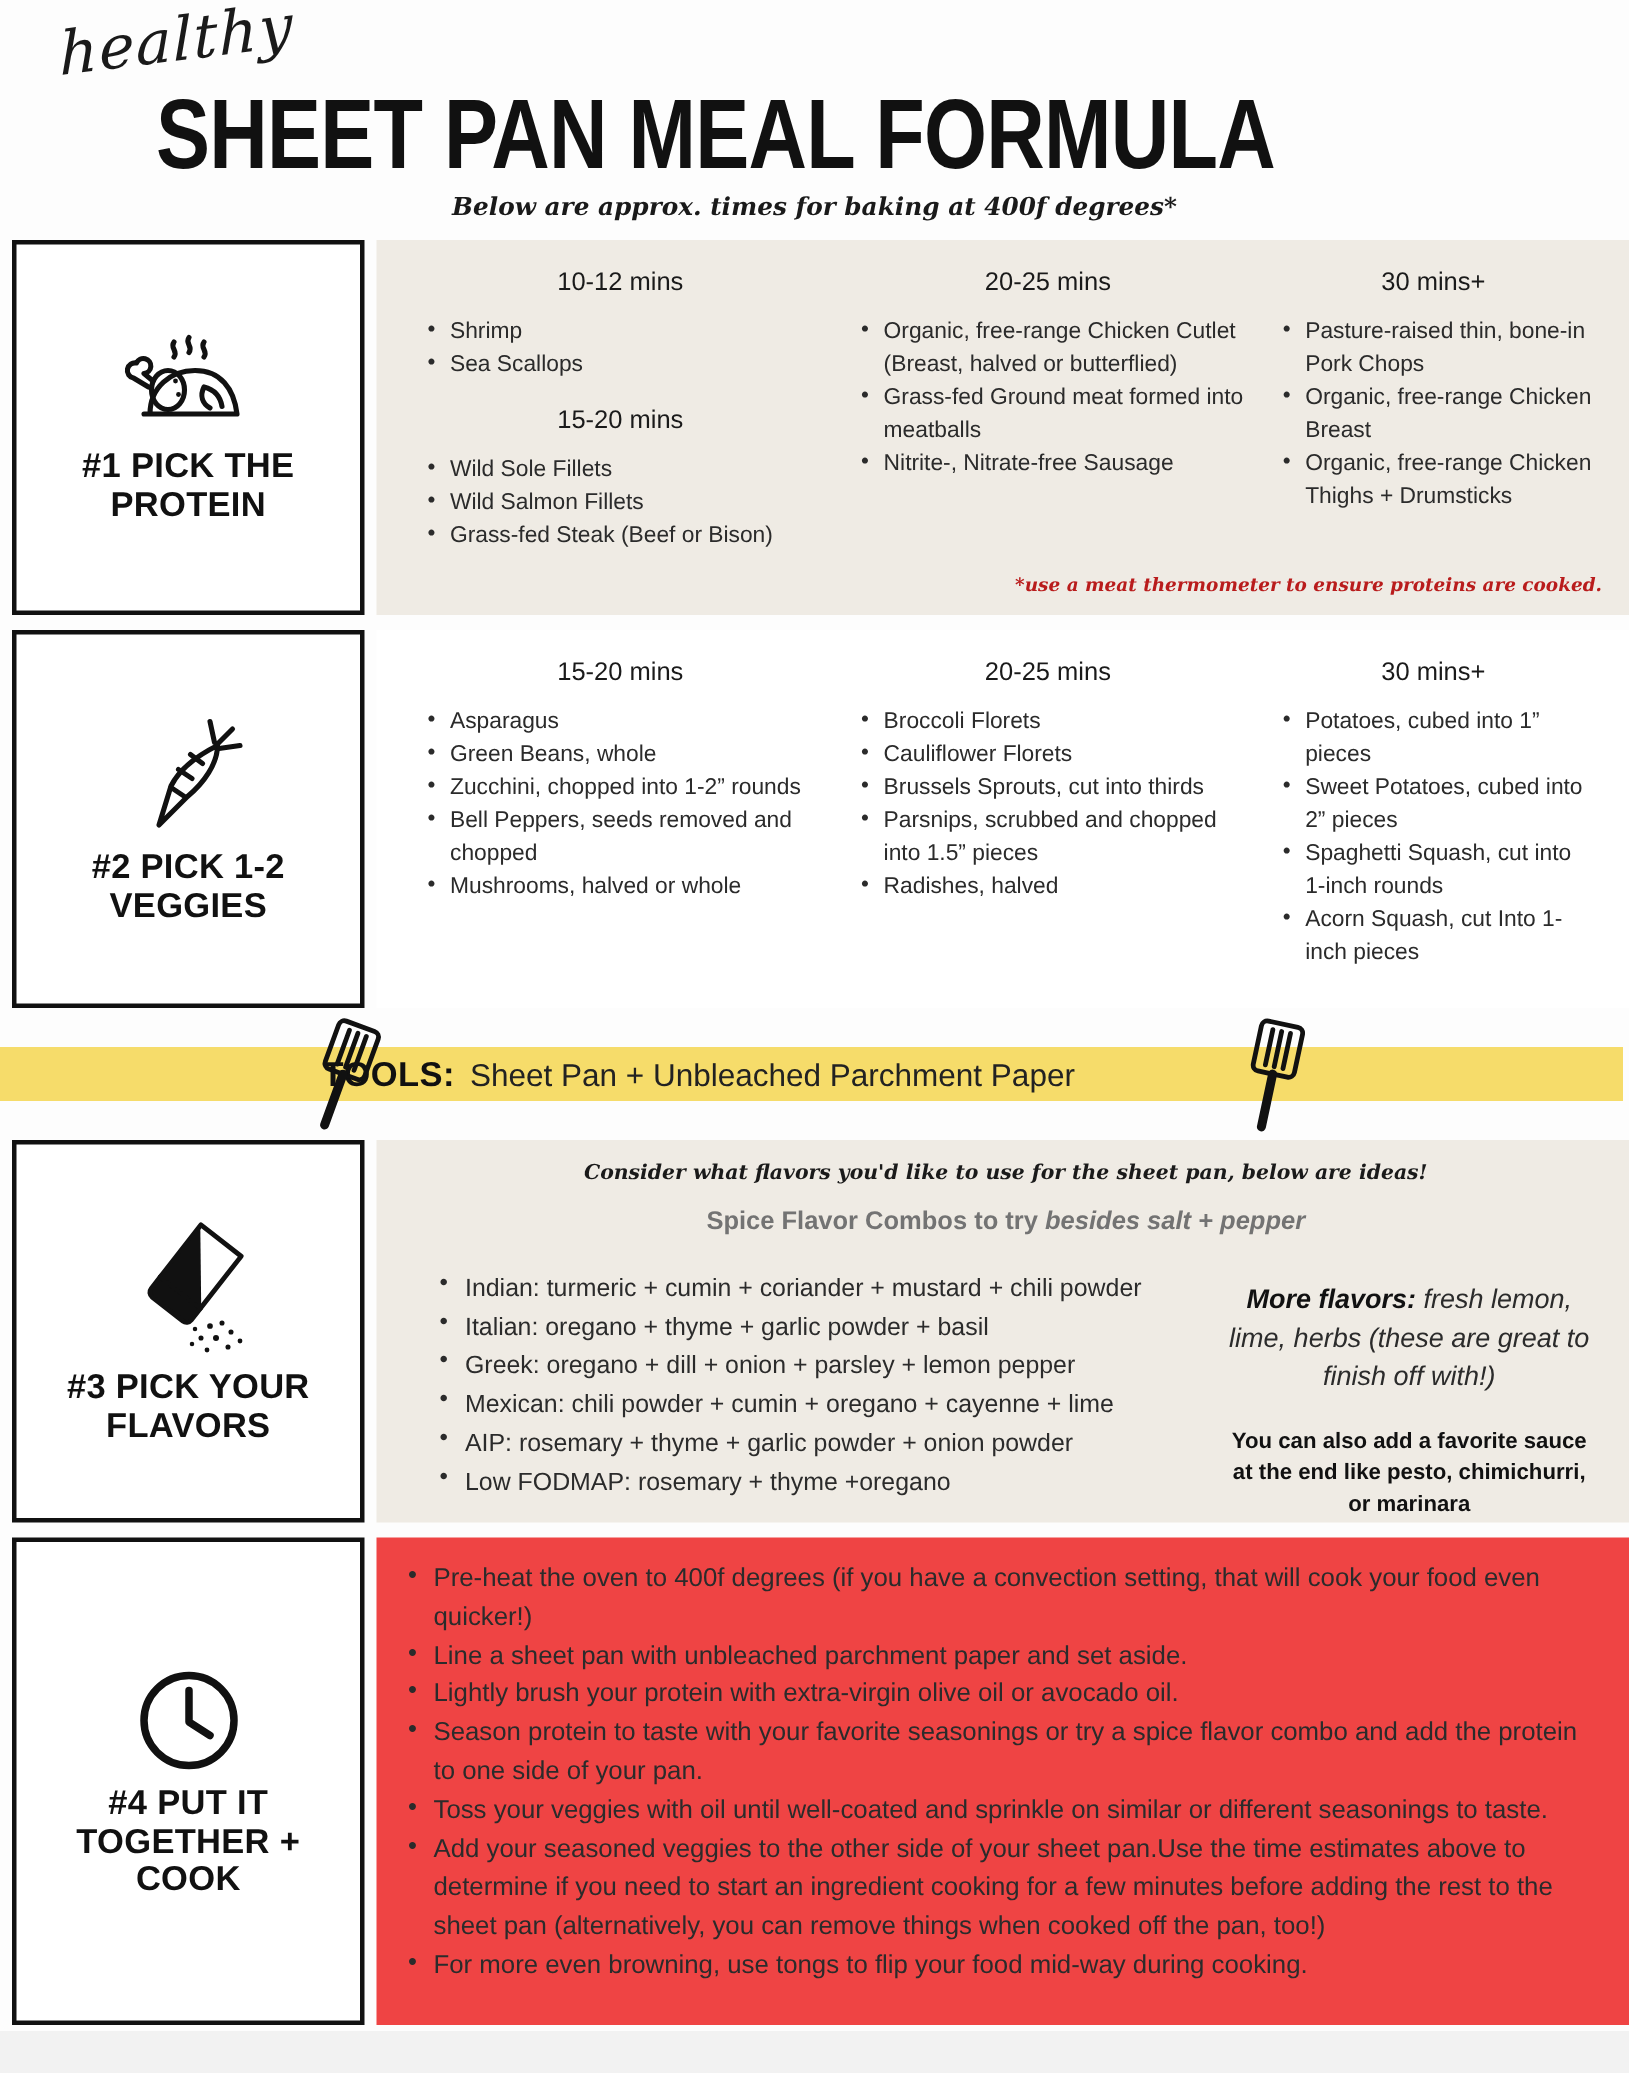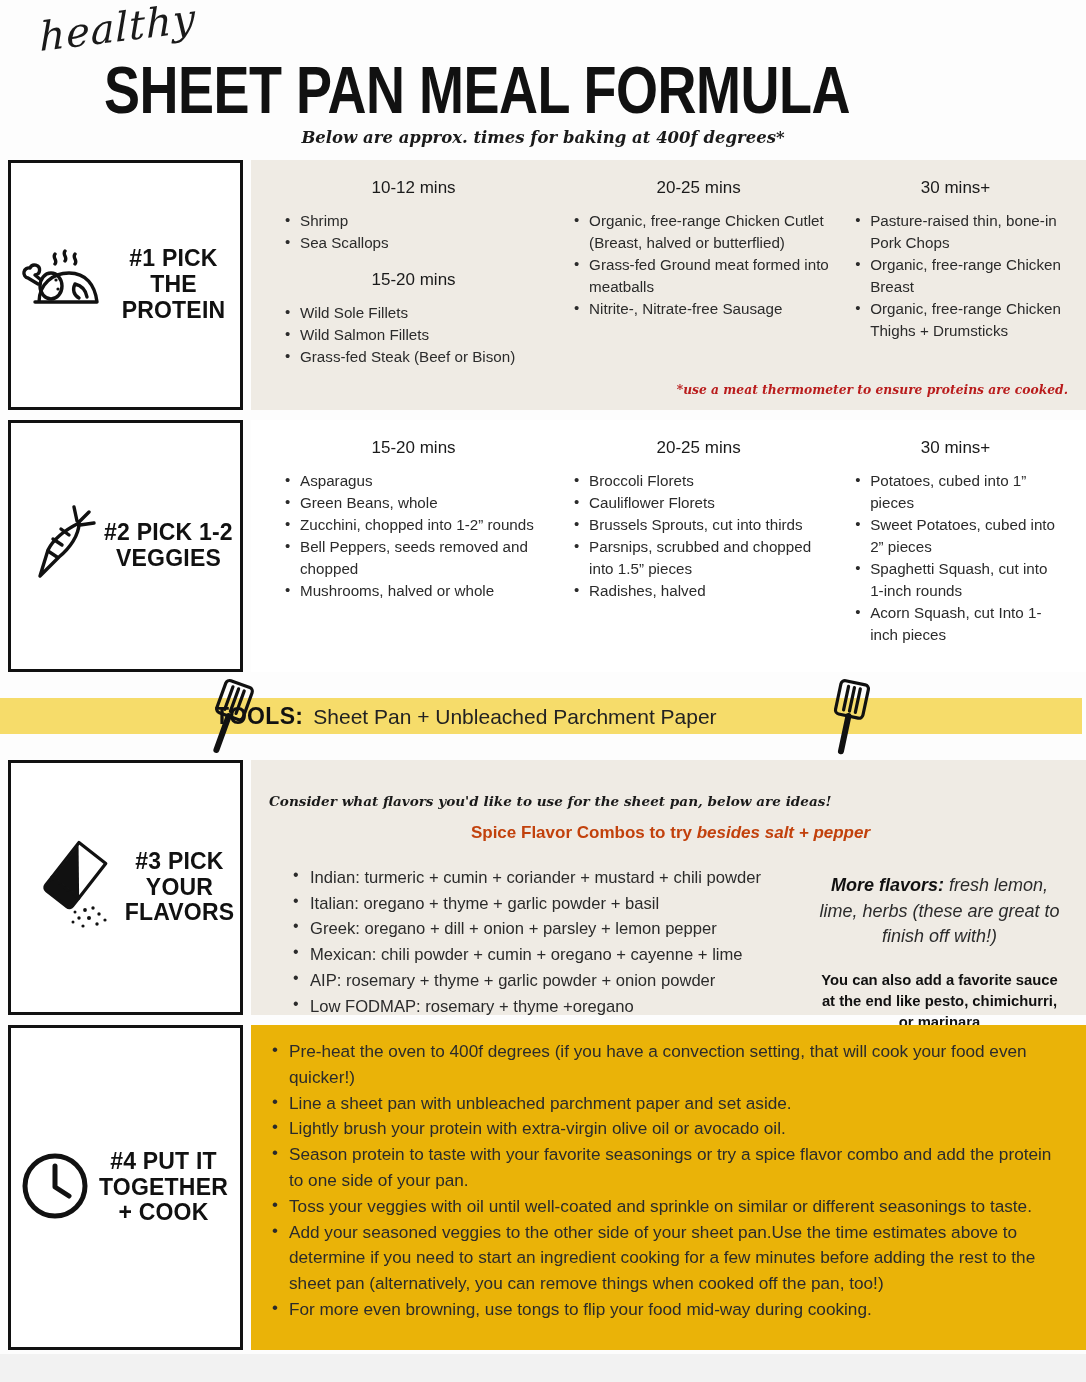--- a/index.html
+++ b/index.html
@@ -68,21 +68,21 @@
     display: flex;
     align-items: stretch;
   }
   .label-box {
     width: 235px;
     min-width: 235px;
     margin-left: 8px;
     border: 3px solid #111;
     background: #ffffff;
     display: flex;
-    flex-direction: row;
+    flex-direction: column;
     align-items: center;
     justify-content: center;
     padding: 10px 6px;
   }
   .label-icon {
     display: flex;
     align-items: center;
     justify-content: center;
     margin-bottom: 4px;
   }
@@ -188,21 +188,21 @@
   }
   .spatula { position: absolute; }
   .spatula.left  { left: 198px; top: -6px; }
   .spatula.right { left: 818px; top: -6px; }
 
   
   .steps-panel {
     flex: 1;
     margin-left: 8px;
     padding: 14px 18px 8px 18px;
-    background: #eab308;
+    background: #ef4444;
   }
   ul.steps {
     list-style: none;
     margin: 0;
     padding: 0;
   }
   ul.steps li {
     position: relative;
     padding-left: 20px;
     font-size: 17.2px;
@@ -213,33 +213,33 @@
   ul.steps li::before {
     content: "•";
     position: absolute;
     left: 3px;
     top: -2px;
     font-size: 17px;
   }
 
   
   .flavor-intro {
-    text-align: left;
+    text-align: center;
     font-family: "DejaVu Serif", serif;
     font-style: italic;
     font-weight: 700;
     font-size: 13.6px;
     color: #1a1a1a;
-    margin-top: 19px;
+    margin-top: 0;
   }
   .flavor-sub {
     text-align: center;
     font-weight: 700;
     font-size: 17px;
-    color: #c2410c;
+    color: #737373;
     margin-top: 14px;
   }
   .flavor-sub em { font-style: italic; }
   .flavor-body {
     display: flex;
     margin-top: 22px;
   }
   .flavor-left { width: 66%; padding-left: 22px; }
   .flavor-right {
     width: 34%;

